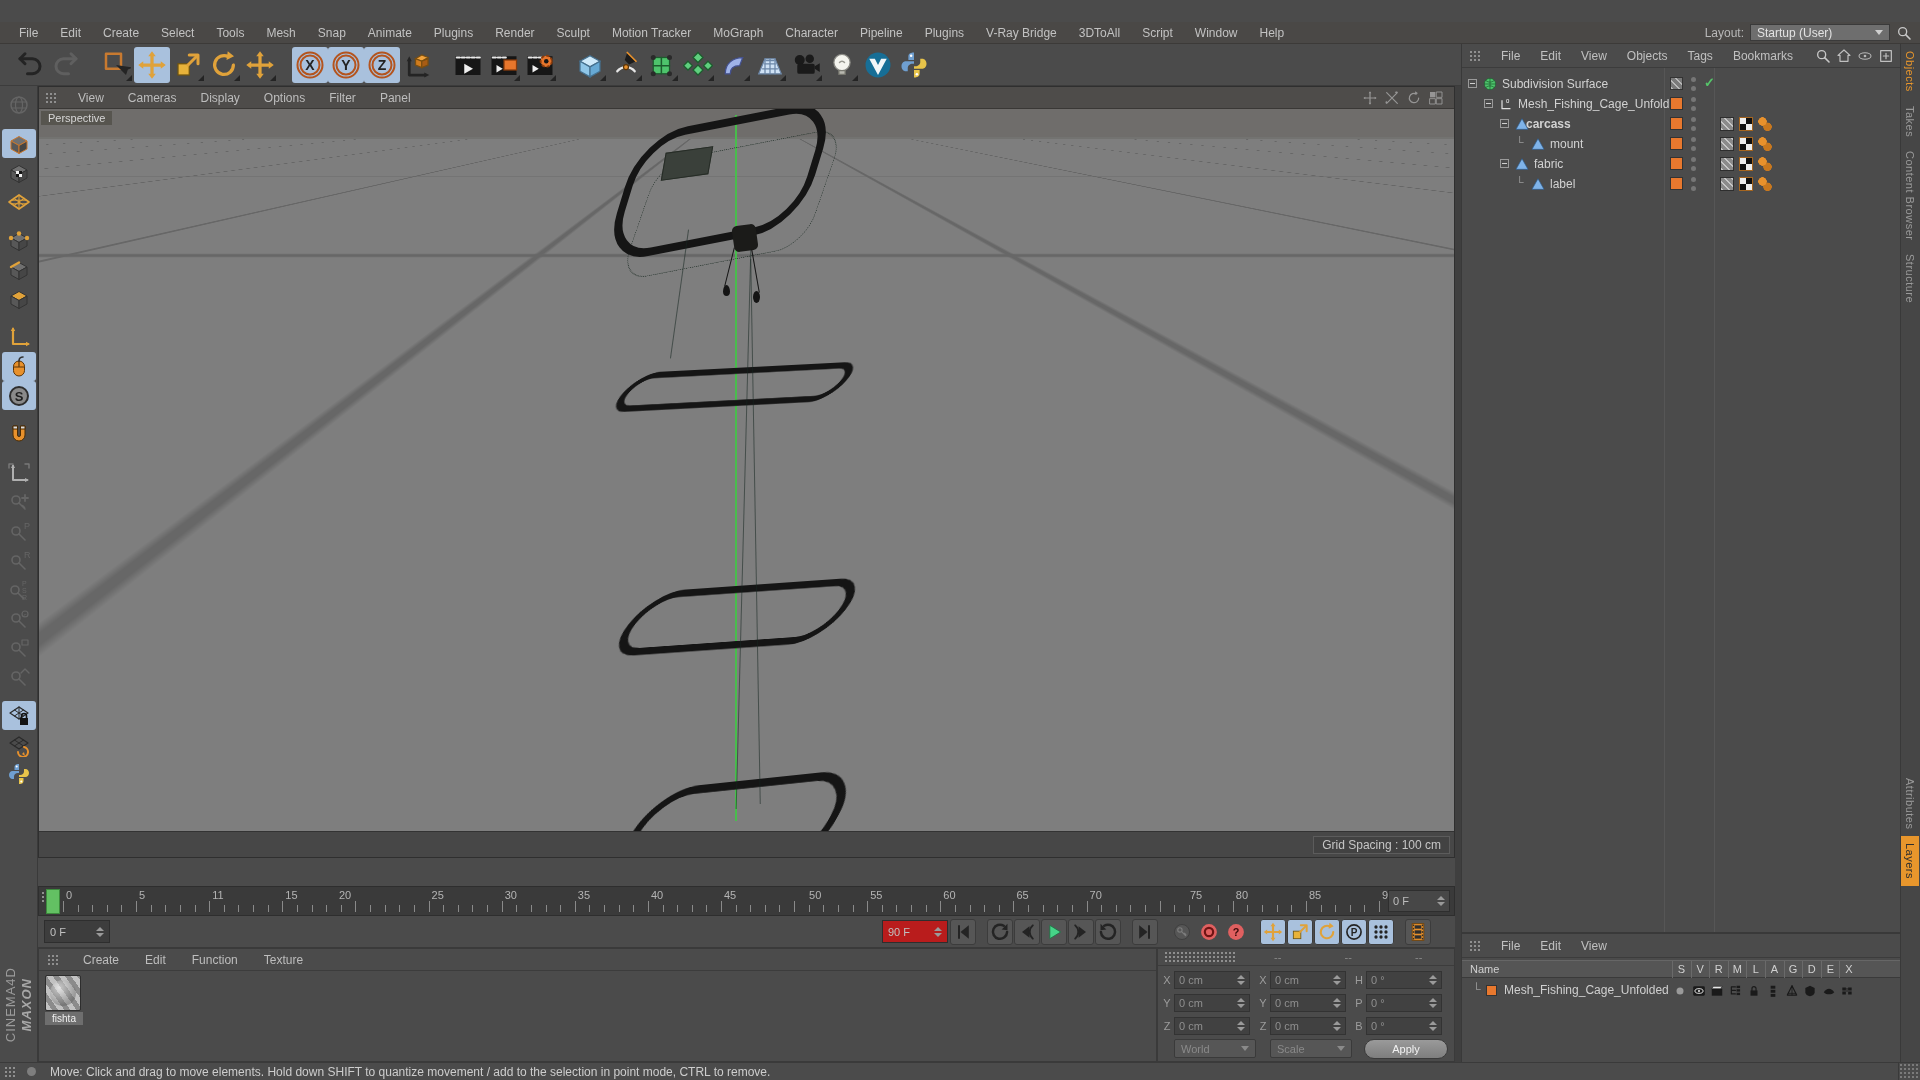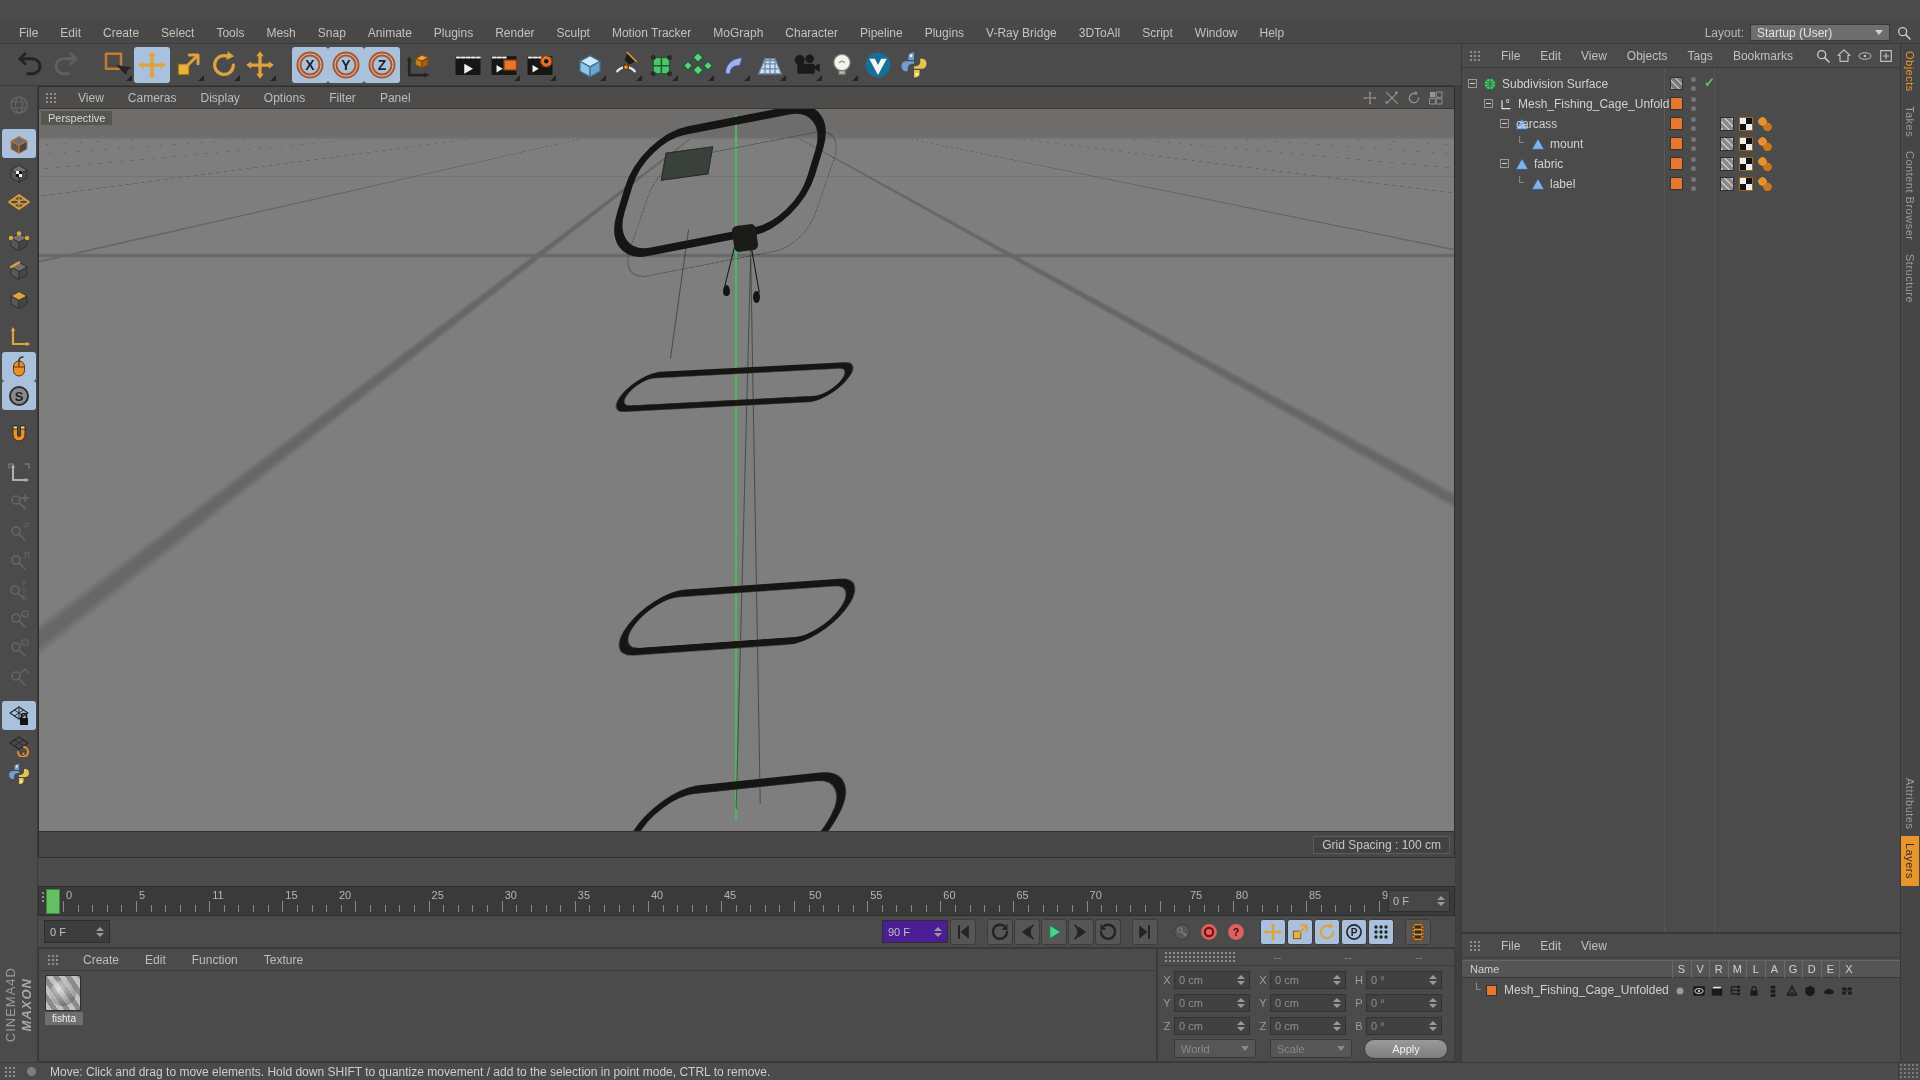--- a/index.html
+++ b/index.html
@@ -103,21 +103,21 @@
   .stepper .up { border-bottom:4px solid #9a9a9a; }
   .stepper .dn { border-top:4px solid #9a9a9a; }
 
   
   #transport { left:38px; top:916px; width:1417px; height:32px; background:#4b4b4b; border-bottom:1px solid #3a3a3a; }
   #cur-frame { left:6px; top:4px; width:66px; height:23px; background:#3d3d3d; border:1px solid #2e2e2e; color:#c0c0c0; font-size:11px; display:flex; align-items:center; padding:0 5px; }
   #range-slider { left:78px; top:4px; width:760px; height:23px; background:#3d3d3d; border:1px solid #2e2e2e; }
   #range-bar { position:absolute; left:3px; top:2px; right:3px; bottom:2px; background:linear-gradient(#6a6a6a,#585858); border-radius:3px;
     display:flex; align-items:center; color:#9c9c9c; font-size:11px; padding:0 8px; }
   #range-end-label { margin-left:auto; }
-  #end-frame { left:844px; top:4px; width:66px; height:23px; background:#4c1d95; border:1px solid #2e2e2e; color:#c0c0c0; font-size:11px; display:flex; align-items:center; padding:0 5px; }
+  #end-frame { left:844px; top:4px; width:66px; height:23px; background:#b91c1c; border:1px solid #2e2e2e; color:#c0c0c0; font-size:11px; display:flex; align-items:center; padding:0 5px; }
   #transport-buttons { left:912px; top:3px; display:flex; align-items:center; height:26px; }
   .pbtn { width:26px; height:26px; display:flex; align-items:center; justify-content:center; background:#565656; border:1px solid #3c3c3c; border-radius:3px; margin-right:1px; flex:0 0 auto; }
   .pbtn svg { width:20px; height:20px; }
   .pbtn.circ { background:transparent; border:none; }
   .pbtn.blue { background:#a9c1dd; }
   .pbtn.gapb { margin-left:10px; }
 
   
   #brand { left:0; top:948px; width:38px; height:114px; background:#4b4b4b; border-right:1px solid #3a3a3a; display:flex; align-items:center; justify-content:center; gap:1px; }
   #brand .maxon, #brand .c4d { writing-mode:vertical-rl; transform:rotate(180deg); color:#9c9c9c; font-size:13px; letter-spacing:1px; }
@@ -1086,21 +1086,21 @@
           <span class="vdots" style="top:3px;">
             <i></i>
             <i></i>
           </span>
         </div>
         <div class="tree-row" style="top: 46px;">
           <span class="expand-box" style="left:38px;top:5px;"></span>
           <span class="obj-icon" style="left:52px;top:2px;"><svg viewBox="0 0 24 24">
               <path d="M12 4l9 16H3z" fill="#7fb3e8" stroke="#2c5c8f"></path>
             </svg></span>
-          <span class="tree-label" style="left:54px;top:3px;">carcass</span>
+          <span class="tree-label" style="left:64px;top:3px;font-weight:bold;">carcass</span>
           <span class="swatch orange" style="top:3px;"></span>
           <span class="vdots" style="top:3px;">
             <i></i>
             <i></i>
           </span>
           <span class="tagbox tag-texture" style="left:258px;top:3px;"></span>
           <span class="tagbox tag-uvw" style="left:277px;top:3px;"></span>
           <span class="tagbox tag-phong" style="left:296px;top:3px;"></span>
         </div>
         <div class="tree-row" style="top: 66px;">

